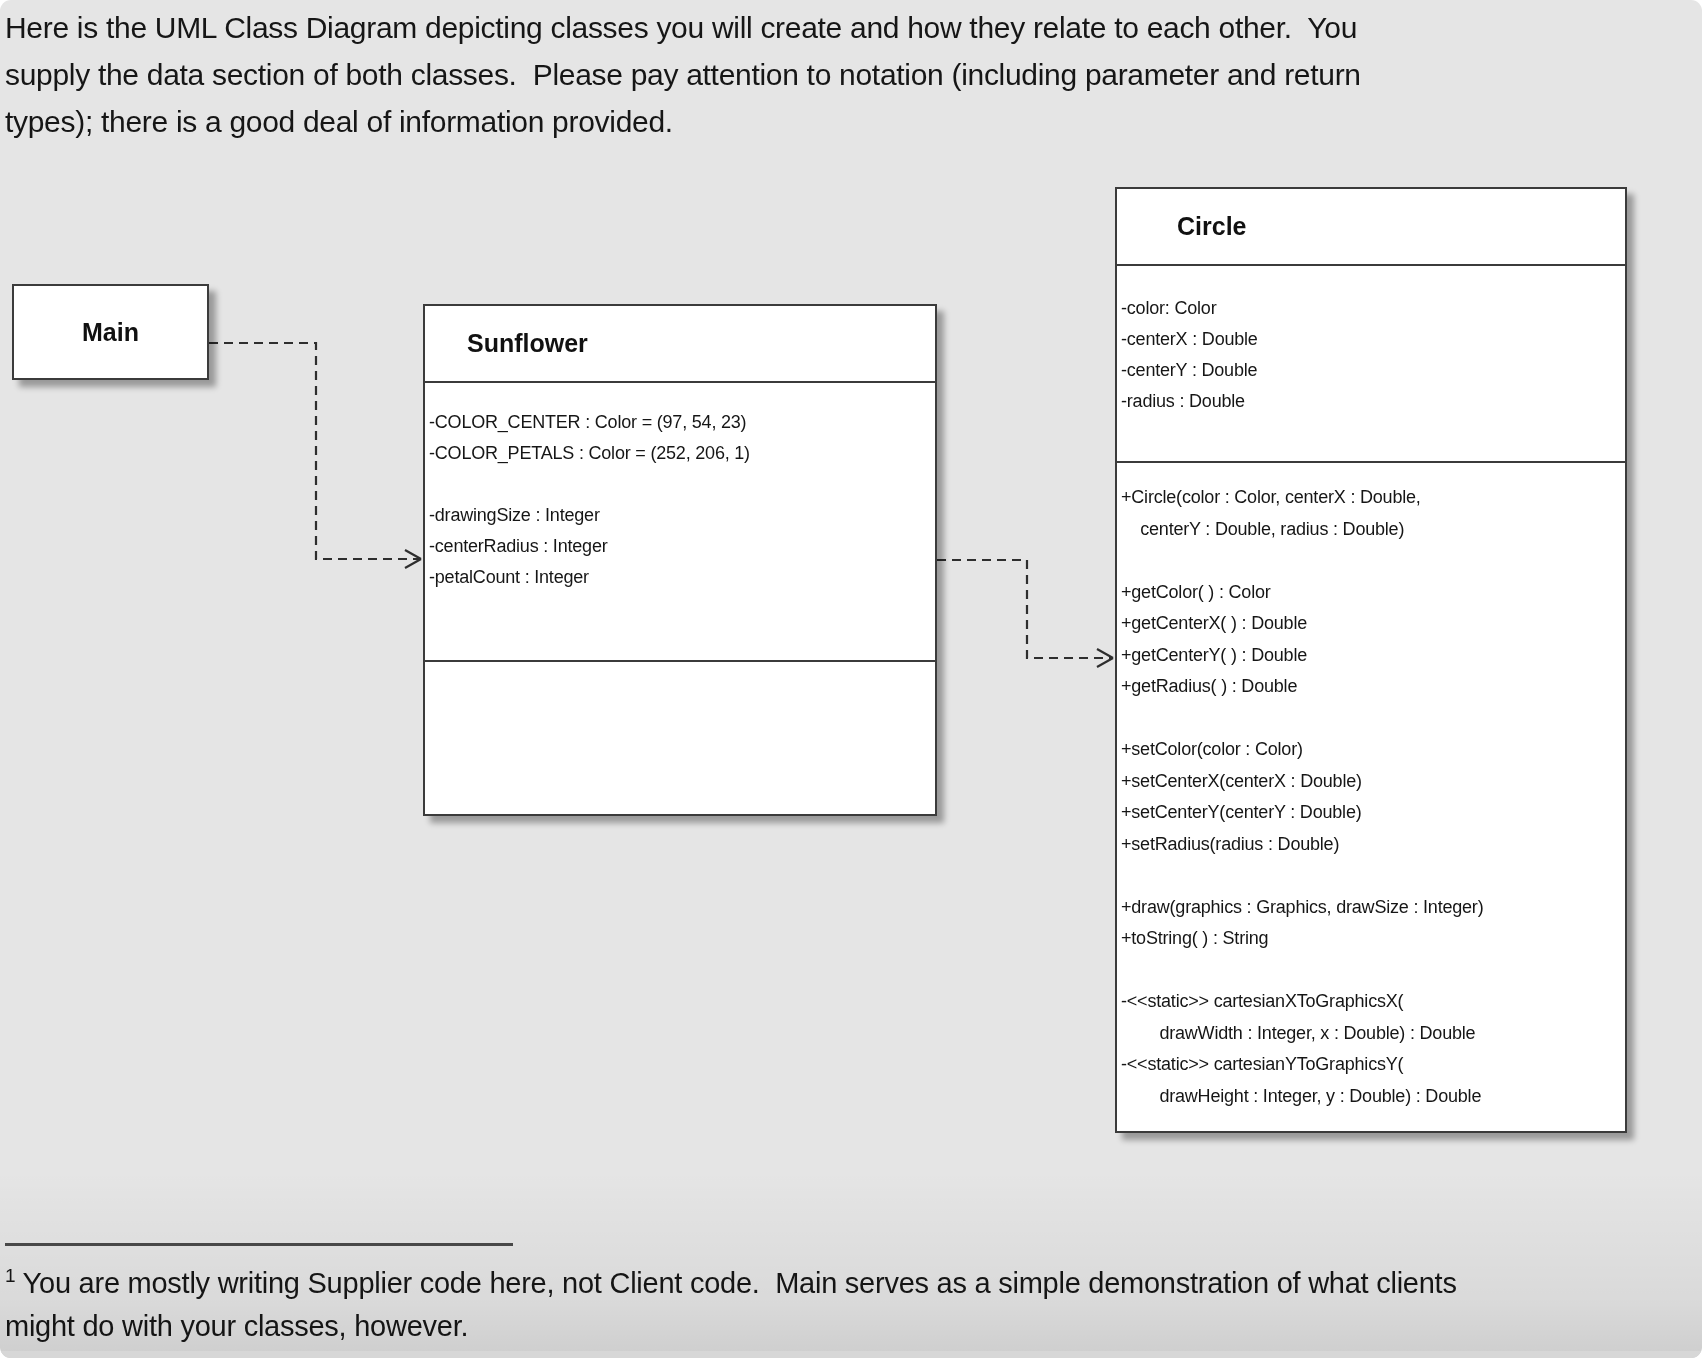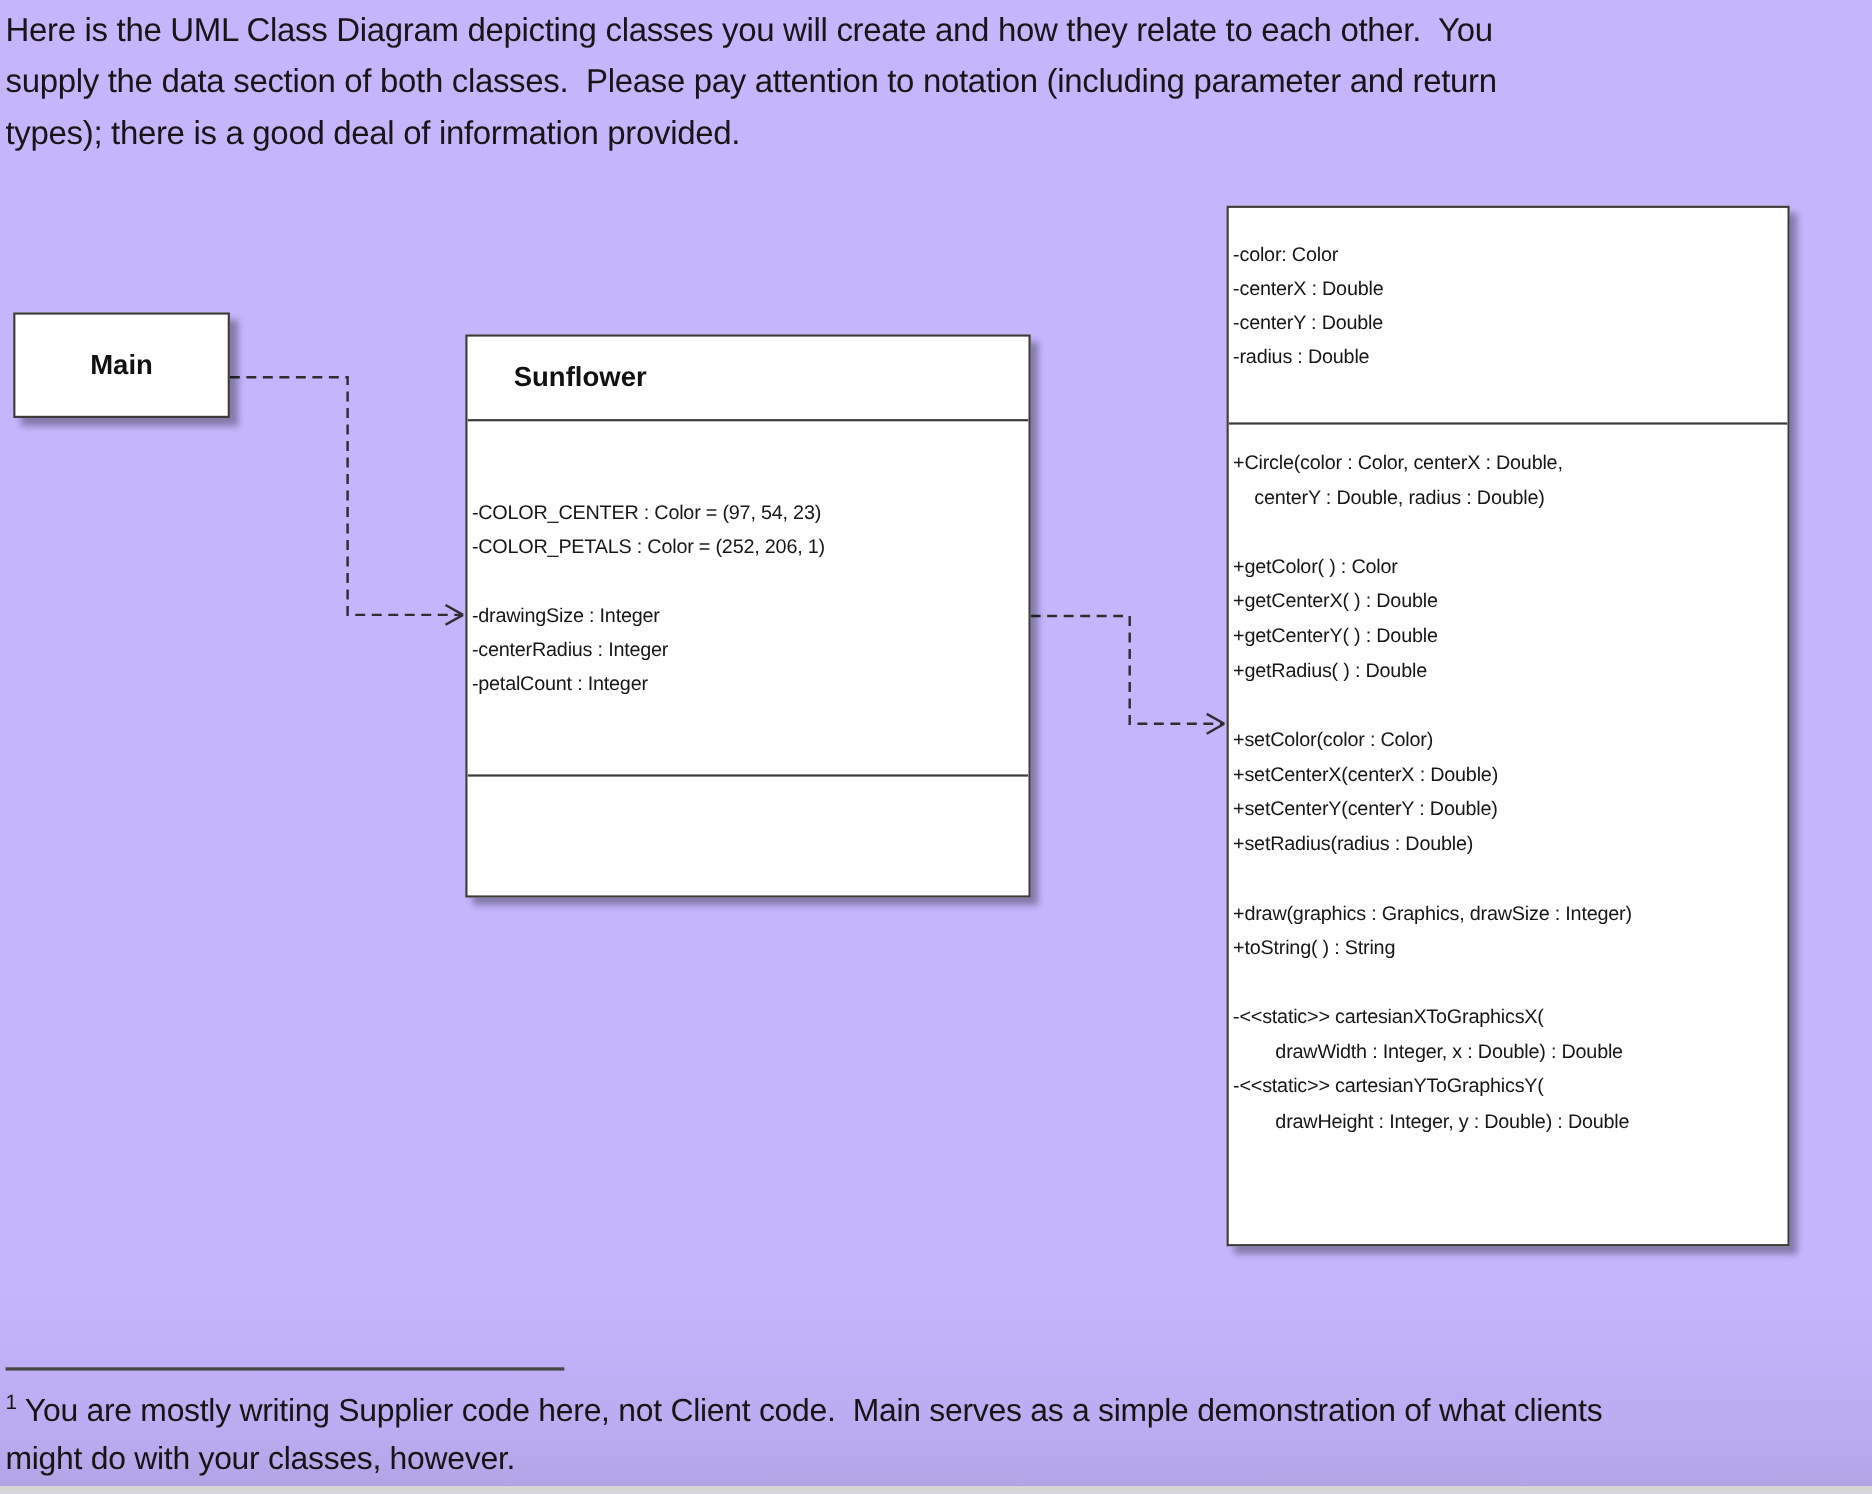--- a/index.html
+++ b/index.html
@@ -1,22 +1,23 @@
 <!DOCTYPE html>
 <html><head>
 <meta charset="utf-8">
 <style>
   html,body{margin:0;padding:0;background:#ffffff;}
   .page{
     position:relative;
     width:1702px;height:1358px;
     overflow:hidden;
-    background:#c4b5fd;
+    background:#e5e5e5;
     font-family:"Liberation Sans", sans-serif;
     color:#161616;
+    border-radius:11px;
   }
   .intro{
     position:absolute;left:5px;top:4px;
     font-size:30px;line-height:47px;letter-spacing:-0.3px;
     white-space:pre;color:#161616;
   }
   .clsbox{
     position:absolute;background:#ffffff;
     border:2px solid #3b3b3b;box-sizing:border-box;
     box-shadow:7px 7px 6px rgba(0,0,0,0.33);
@@ -29,21 +30,21 @@
   .cls-title.with-rule{border-bottom:2px solid #3b3b3b;}
   .cls-section{
     box-sizing:border-box;white-space:pre;
     font-size:18px;letter-spacing:-0.2px;color:#161616;
     flex:0 0 auto;
   }
   .cls-section.grow{flex:1 1 auto;}
   .rule-bottom{border-bottom:2px solid #3b3b3b;}
   #main-box{left:12px;top:284px;width:197px;height:96px;}
   #main-box .cls-title{height:100%;justify-content:center;}
-  #sunflower-box{left:423px;top:304px;width:514px;height:512px;gap:44px;}
+  #sunflower-box{left:423px;top:304px;width:514px;height:512px;}
   #sunflower-box .cls-title{height:77px;padding-left:42px;}
   #sunflower-attrs{height:279px;line-height:31px;padding:24px 2px 0 4px;}
   #sunflower-methods{line-height:31px;padding:22px 2px 0 4px;}
   #circle-box{left:1115px;top:187px;width:512px;height:946px;}
   #circle-box .cls-title{height:77px;padding-left:60px;}
   #circle-attrs{height:197px;line-height:31px;padding:27px 2px 0 4px;}
   #circle-methods{line-height:31.5px;padding:19px 2px 0 4px;}
   .connectors{position:absolute;left:0;top:0;pointer-events:none;}
   .fn-rule{
     position:absolute;left:5px;top:1243px;width:508px;height:3px;
@@ -93,20 +94,21 @@
     <div class="cls-title with-rule">Sunflower</div>
     <div class="cls-section rule-bottom" id="sunflower-attrs">-COLOR_CENTER : Color = (97, 54, 23)
 -COLOR_PETALS : Color = (252, 206, 1)
 
 -drawingSize : Integer
 -centerRadius : Integer
 -petalCount : Integer</div>
   </div>
 
   <div class="clsbox" id="circle-box">
+    <div class="cls-title with-rule">Circle</div>
     <div class="cls-section rule-bottom" id="circle-attrs">-color: Color
 -centerX : Double
 -centerY : Double
 -radius : Double</div>
     <div class="cls-section grow" id="circle-methods">+Circle(color : Color, centerX : Double,
     centerY : Double, radius : Double)
 
 +getColor( ) : Color
 +getCenterX( ) : Double
 +getCenterY( ) : Double

